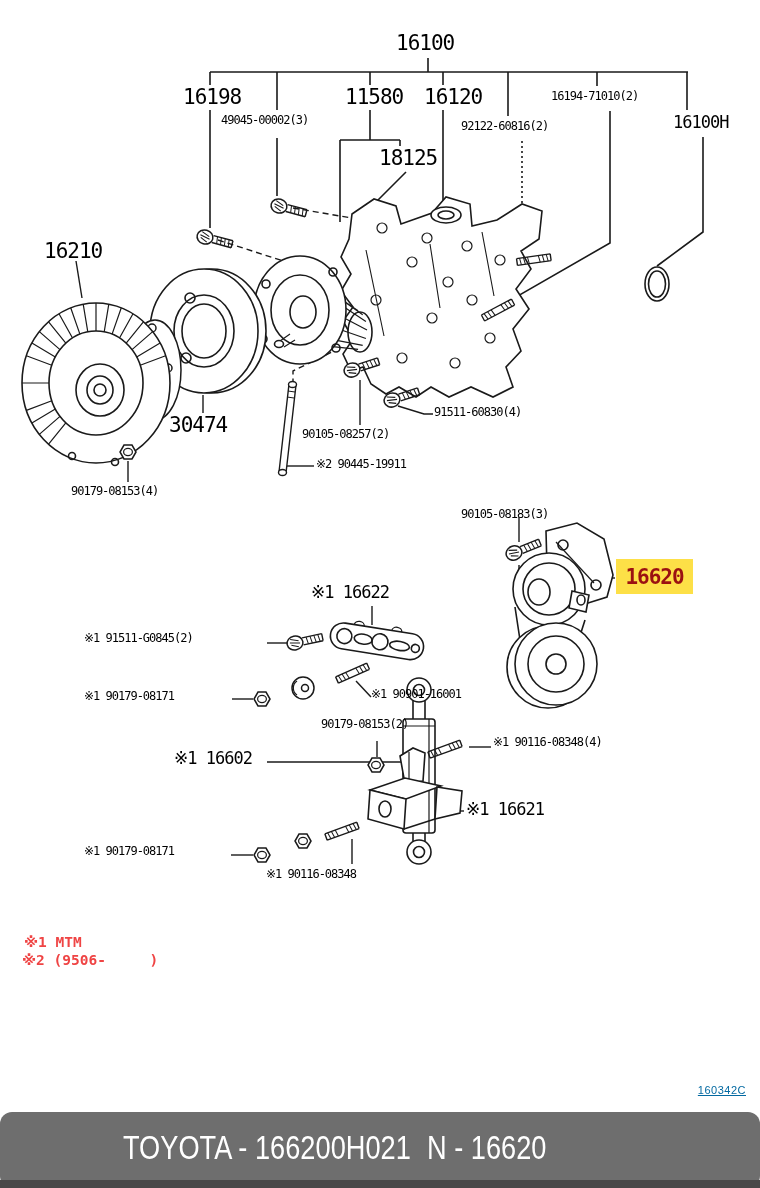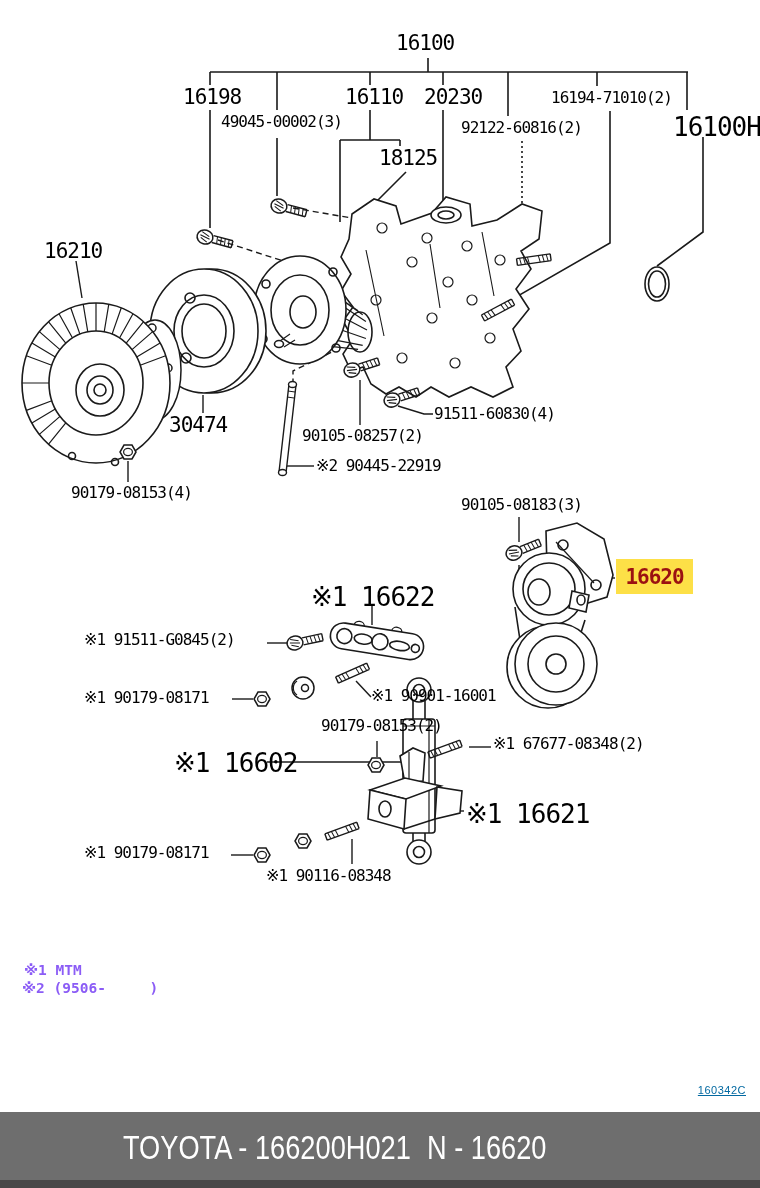--- a/index.html
+++ b/index.html
@@ -1,28 +1,28 @@
 <!DOCTYPE html>
 <html><head>
 <meta charset="utf-8">
 <style>
   html,body{margin:0;padding:0;background:#fff;}
   .stage{position:relative;width:760px;height:1188px;background:#fff;overflow:hidden;
          font-family:"DejaVu Sans Mono","DejaVu Sans",monospace;}
   svg{position:absolute;left:0;top:0;}
   .plabel{position:absolute;font-weight:normal;color:#000;letter-spacing:-1px;white-space:pre;line-height:1.05;}
   .fs21{font-size:21px;}
-  .fs19{font-size:26px;}
-  .fs17{font-size:16px;}
-  .note{position:absolute;font-weight:bold;font-size:14.5px;letter-spacing:0;color:#8b5cf6;white-space:pre;margin-top:28px;}
+  .fs19{font-size:17px;}
+  .fs17{font-size:12px;}
+  .note{position:absolute;font-weight:bold;font-size:14.5px;letter-spacing:0;color:#ef4444;white-space:pre;}
   .hl{position:absolute;left:616px;top:559px;width:77px;height:35px;background:#fde047;color:#9B1111;
       font-weight:bold;font-size:21px;letter-spacing:-1px;display:flex;align-items:center;justify-content:center;}
   .code{position:absolute;right:14px;top:1084px;font-family:"Liberation Sans",sans-serif;
         font-size:11px;color:#0369a1;letter-spacing:.5px;text-decoration:underline;}
-  .footer{position:absolute;left:0;top:1112px;width:760px;height:76px;background:#6E6E6E;}
+  .footer{position:absolute;left:0;top:1112px;width:760px;height:76px;background:#6E6E6E;border-radius:12px;}
   .footer::after{content:"";position:absolute;left:0;bottom:0;width:100%;height:8px;background:#484848;}
   .ft{position:absolute;top:16px;color:#fff;font-family:"Liberation Sans",sans-serif;font-size:34px;
       white-space:pre;transform:scaleX(0.8);transform-origin:left center;}
   .ft-left{left:123px;}
   .ft-right{left:427px;}
 </style>
 </head>
 <body>
 
 <div class="stage">
@@ -237,41 +237,41 @@
       <use href="#nut" transform="translate(128,452)"></use>
       <use href="#nut" transform="translate(262,699)"></use>
       <use href="#nut" transform="translate(376,765)"></use>
       <use href="#nut" transform="translate(262,855)"></use>
       <use href="#nut" transform="translate(303,841)"></use>
     </g>
   </svg>
 
   <div class="plabel fs21" style="left:396px;top:32px">16100</div>
   <div class="plabel fs21" style="left:183px;top:86px">16198</div>
-  <div class="plabel fs21" style="left:345px;top:86px">16110</div>
-  <div class="plabel fs21" style="left:424px;top:86px">20230</div>
+  <div class="plabel fs21" style="left:345px;top:86px">11580</div>
+  <div class="plabel fs21" style="left:424px;top:86px">16120</div>
   <div class="plabel fs17" style="left:551px;top:90px">16194-71010(2)</div>
   <div class="plabel fs17" style="left:221px;top:114px">49045-00002(3)</div>
   <div class="plabel fs17" style="left:461px;top:120px">92122-60816(2)</div>
   <div class="plabel fs19" style="left:673px;top:114px">16100H</div>
   <div class="plabel fs21" style="left:379px;top:147px">18125</div>
   <div class="plabel fs21" style="left:44px;top:240px">16210</div>
   <div class="plabel fs21" style="left:169px;top:414px">30474</div>
   <div class="plabel fs17" style="left:71px;top:485px">90179-08153(4)</div>
   <div class="plabel fs17" style="left:434px;top:406px">91511-60830(4)</div>
   <div class="plabel fs17" style="left:302px;top:428px">90105-08257(2)</div>
-  <div class="plabel fs17" style="left:316px;top:458px">※2 90445-22919</div>
-  <div class="plabel fs17" style="left:461px;top:497px">90105-08183(3)</div>
+  <div class="plabel fs17" style="left:316px;top:458px">※2 90445-19911</div>
+  <div class="plabel fs17" style="left:461px;top:508px">90105-08183(3)</div>
   <div class="plabel fs19" style="left:311px;top:584px">※1 16622</div>
   <div class="plabel fs17" style="left:84px;top:632px">※1 91511-G0845(2)</div>
   <div class="plabel fs17" style="left:84px;top:690px">※1 90179-08171</div>
   <div class="plabel fs17" style="left:371px;top:688px">※1 90901-16001</div>
   <div class="plabel fs17" style="left:321px;top:718px">90179-08153(2)</div>
   <div class="plabel fs19" style="left:174px;top:750px">※1 16602</div>
-  <div class="plabel fs17" style="left:493px;top:736px">※1 67677-08348(2)</div>
+  <div class="plabel fs17" style="left:493px;top:736px">※1 90116-08348(4)</div>
   <div class="plabel fs19" style="left:466px;top:801px">※1 16621</div>
   <div class="plabel fs17" style="left:84px;top:845px">※1 90179-08171</div>
   <div class="plabel fs17" style="left:266px;top:868px">※1 90116-08348</div>
 
   <div class="hl">16620</div>
 
   <div class="note" style="left:24px;top:934px">※1 MTM</div>
   <div class="note" style="left:22px;top:952px">※2 (9506-     )</div>
 
   <div class="code">160342C</div>

